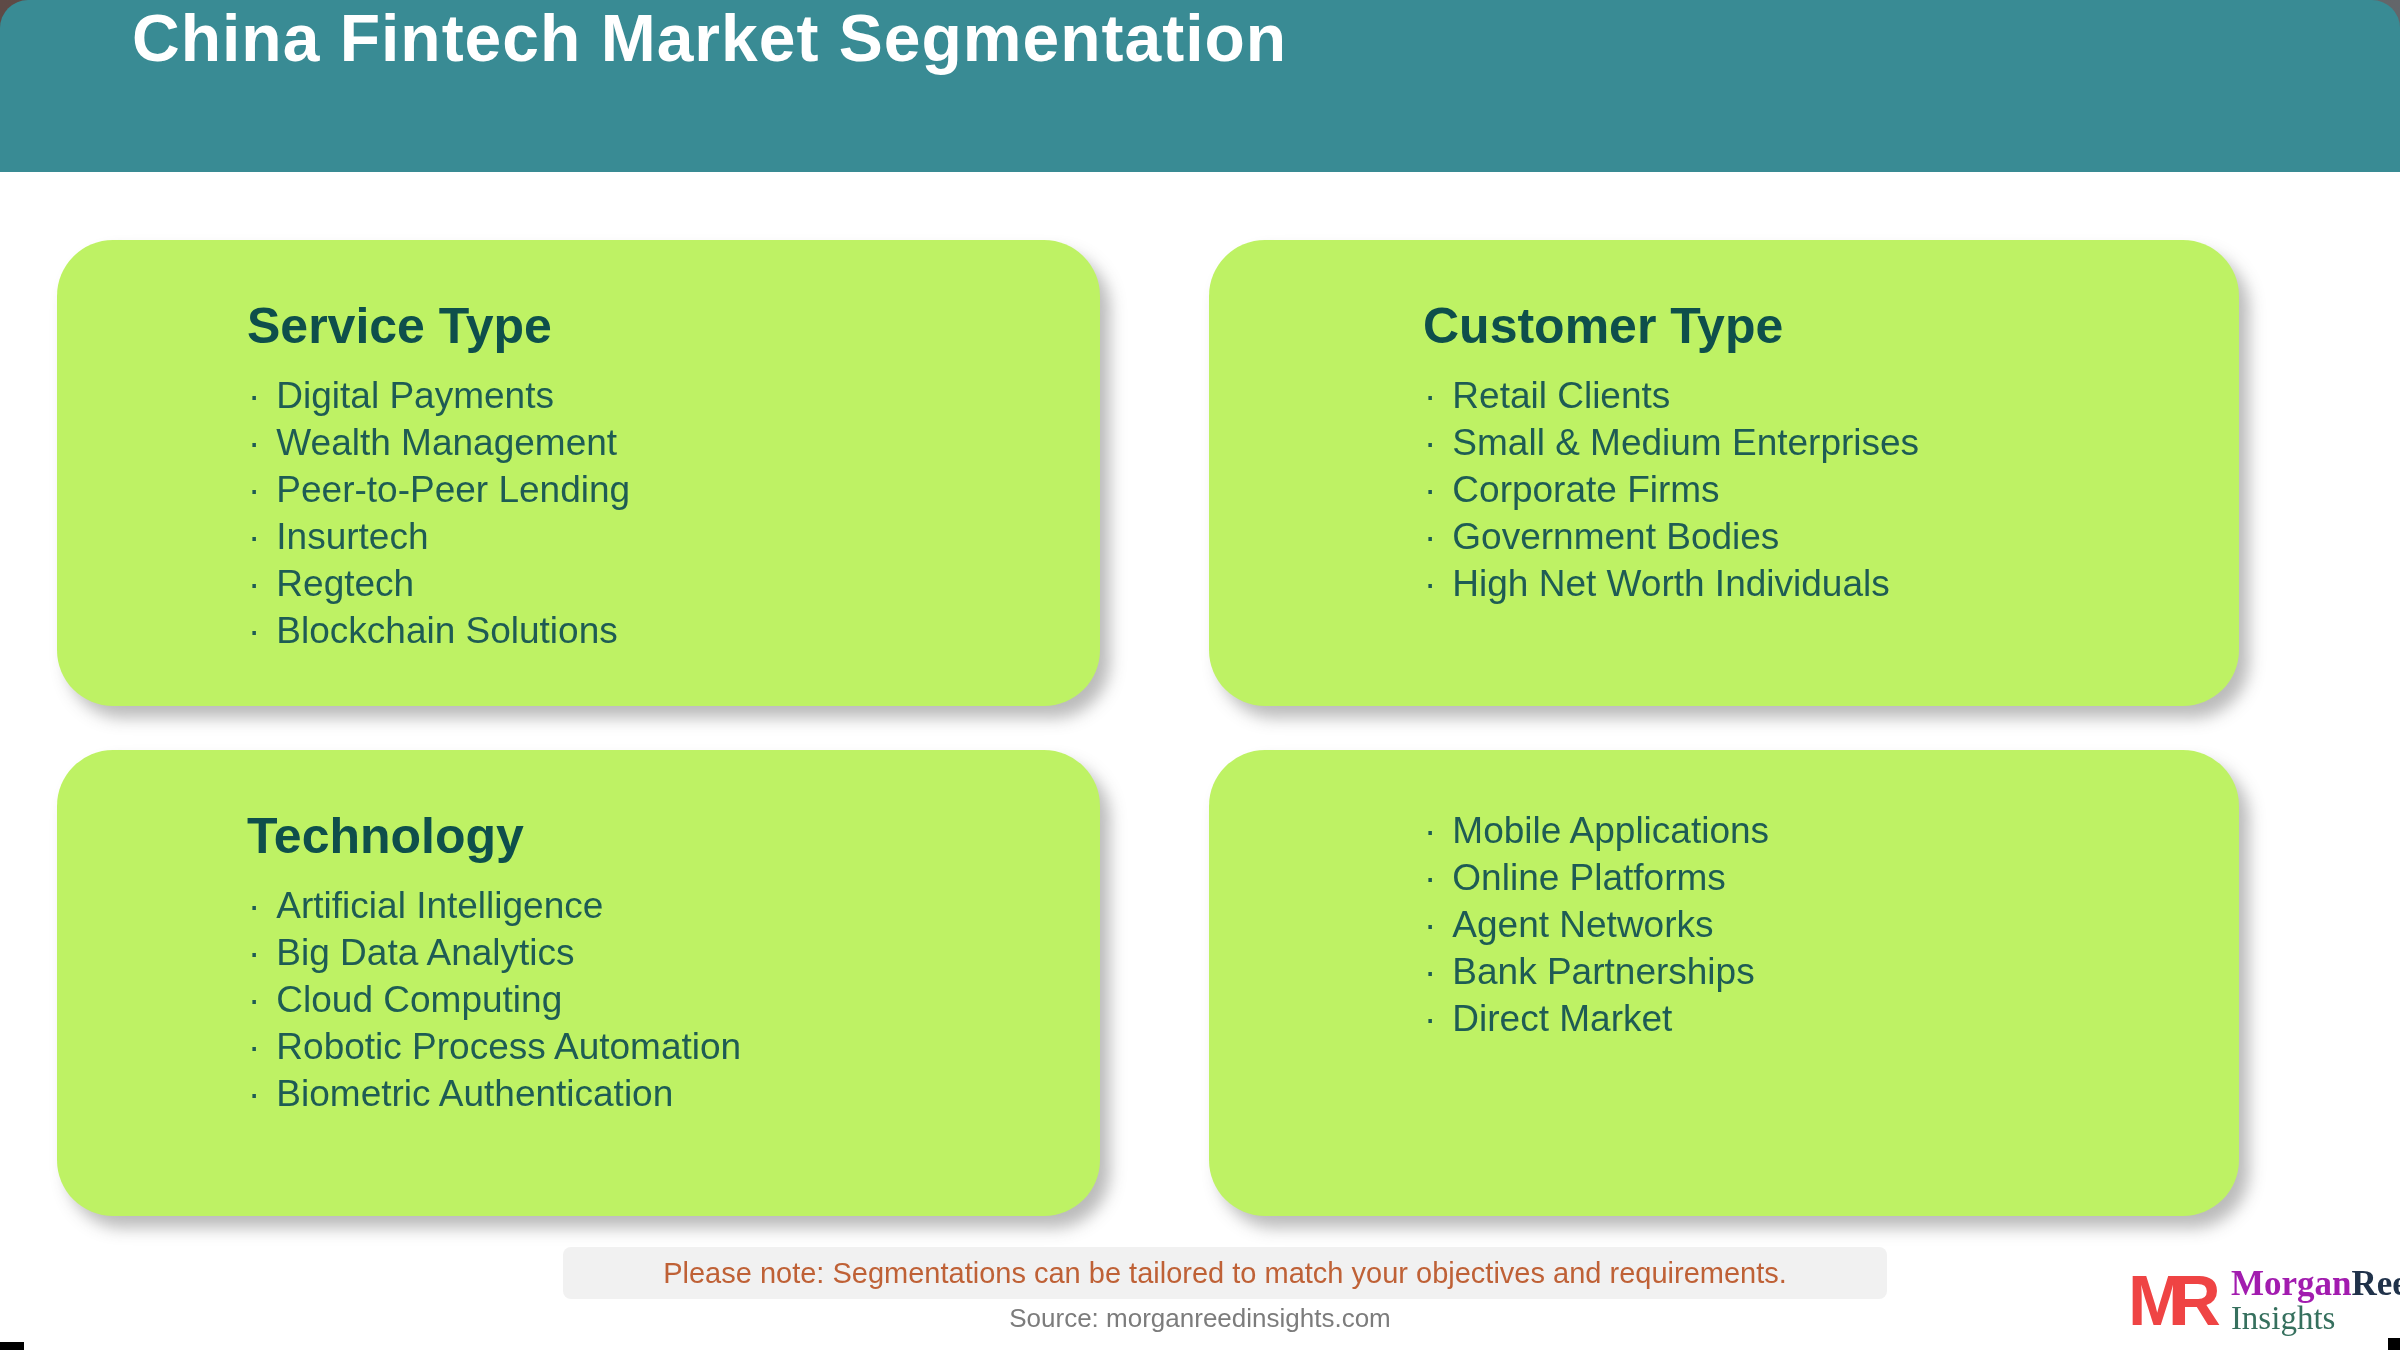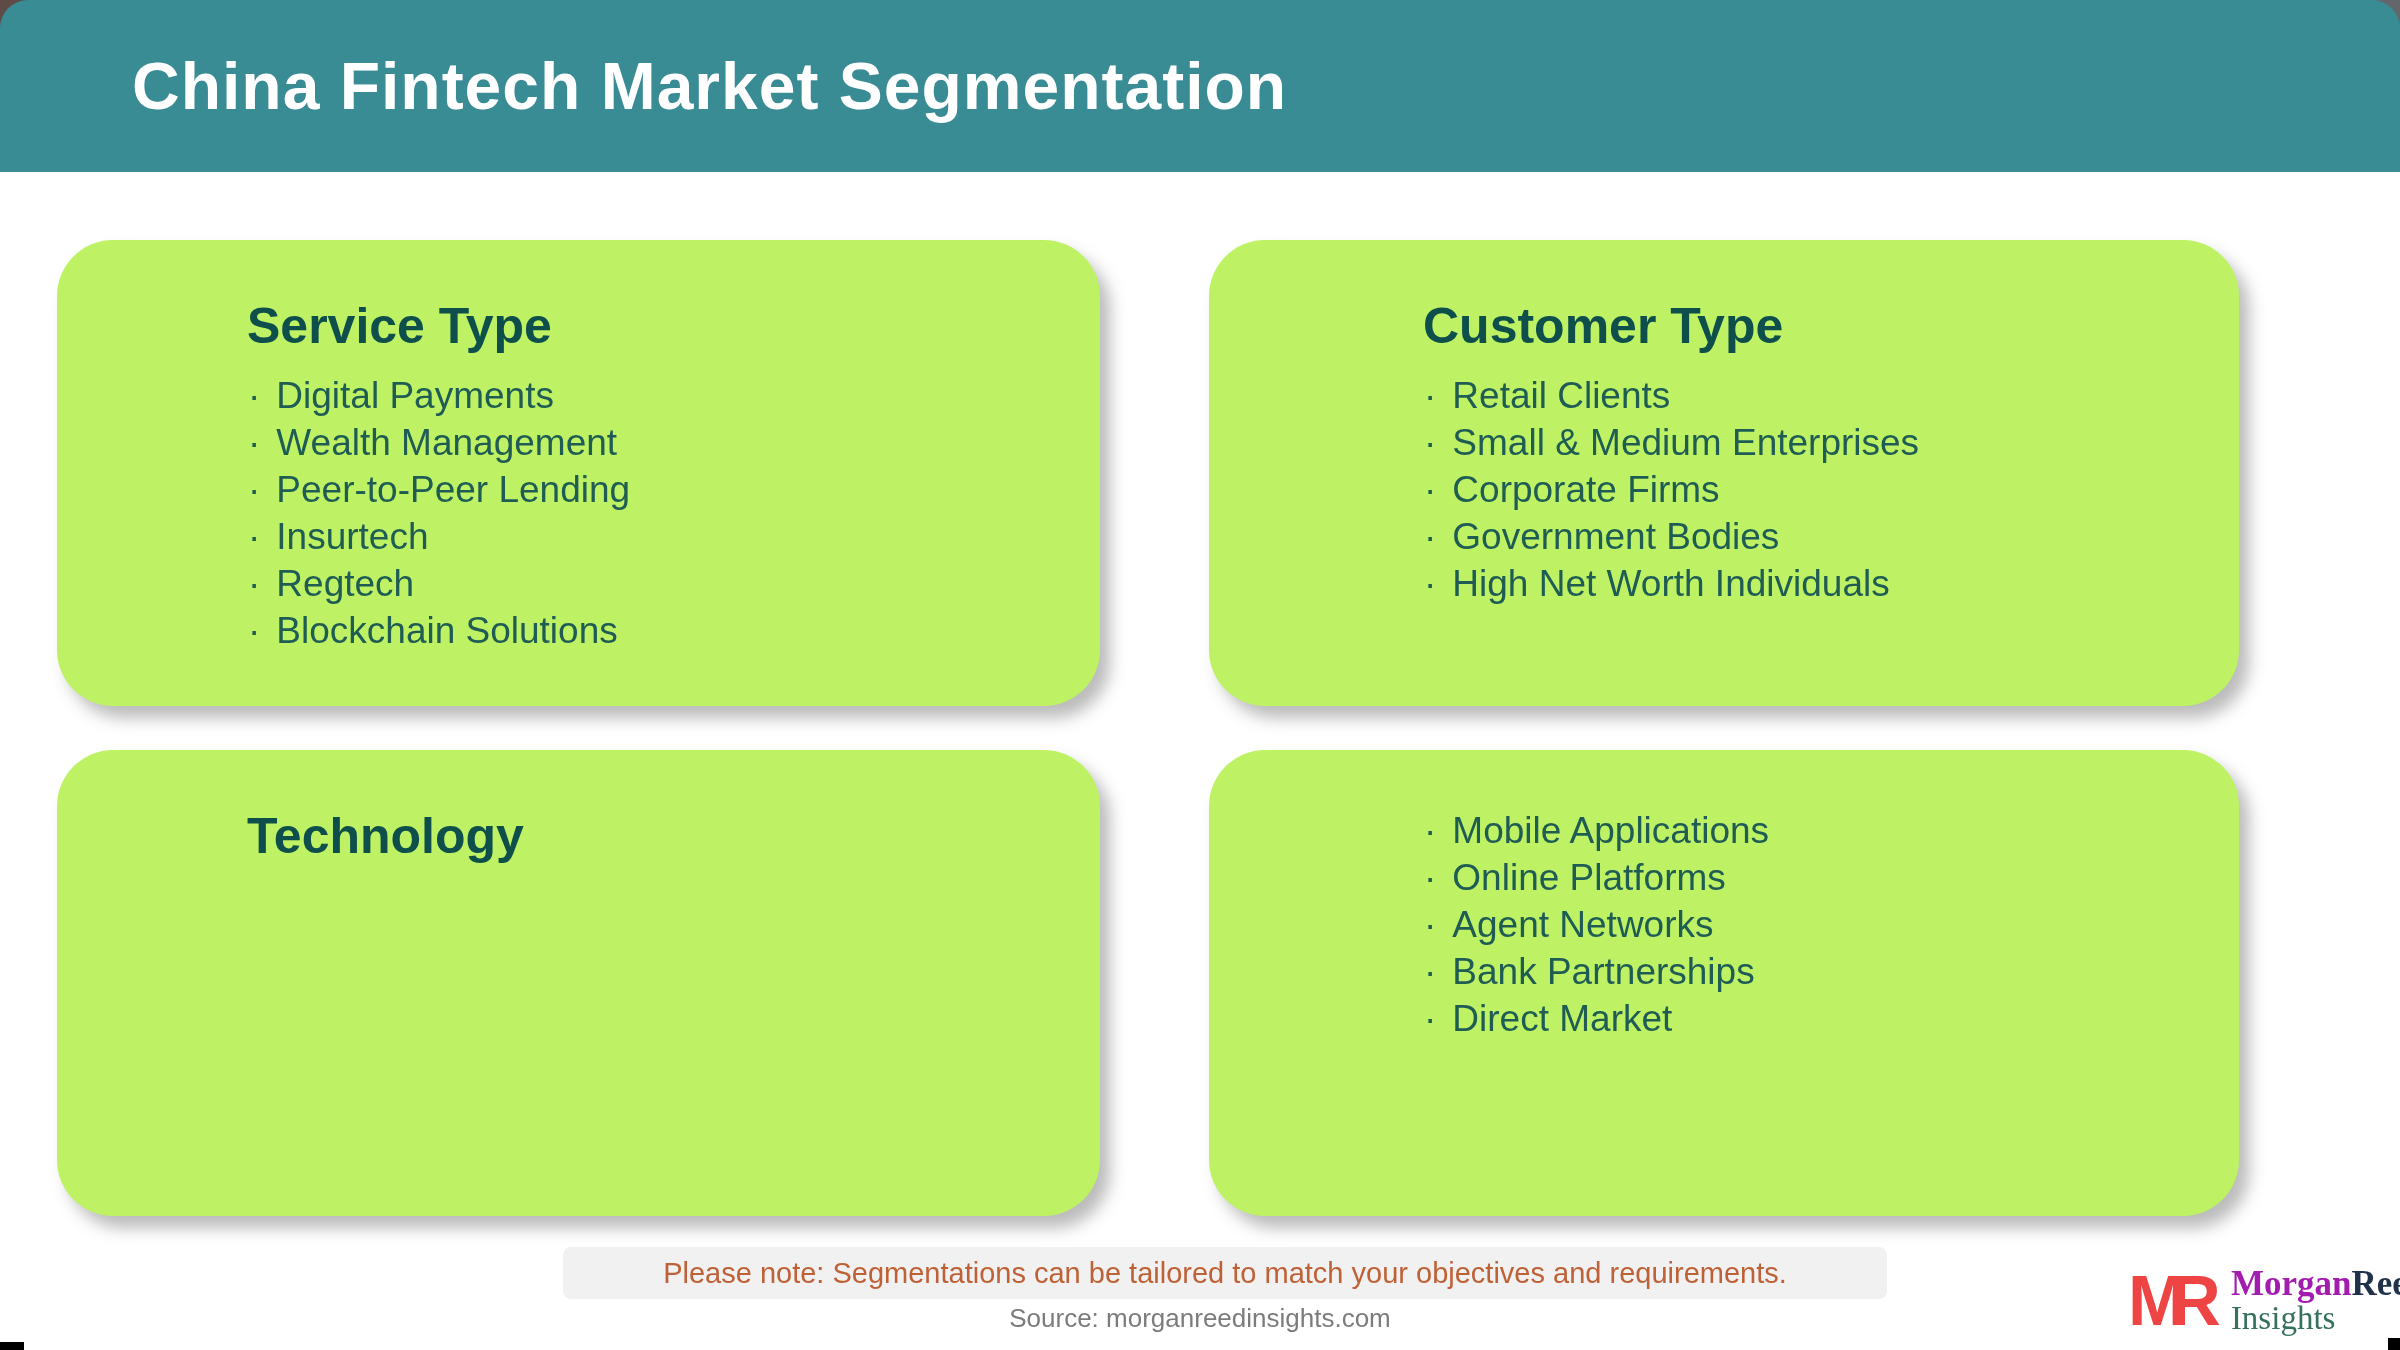--- a/index.html
+++ b/index.html
@@ -16,21 +16,21 @@
   .header-wrap {
     position: absolute; left: 0; top: 0;
     width: 2400px; height: 172px;
     background: linear-gradient(90deg, #5e4a46 0%, #63666a 100%);
   }
   .header {
     position: absolute; left: 0; top: 0;
     width: 2400px; height: 172px;
     background: #398b94;
     border-radius: 28px 28px 0 0;
-    display: flex; align-items: center;
+    display: flex; 
   }
   .header-title {
     margin: 0 0 0 132px;
     color: #ffffff;
     font-size: 66px;
     font-weight: 700;
     letter-spacing: 1px;
   }
 
   
@@ -144,20 +144,27 @@
       <li>Retail Clients</li>
       <li>Small &amp; Medium Enterprises</li>
       <li>Corporate Firms</li>
       <li>Government Bodies</li>
       <li>High Net Worth Individuals</li>
     </ul>
   </section>
 
   <section class="card card-3">
     <h2 class="card-title">Technology</h2>
+    <ul class="card-list">
+      <li>Artificial Intelligence</li>
+      <li>Big Data Analytics</li>
+      <li>Cloud Computing</li>
+      <li>Robotic Process Automation</li>
+      <li>Biometric Authentication</li>
+    </ul>
   </section>
 
   <section class="card card-4">
     <ul class="card-list">
       <li>Mobile Applications</li>
       <li>Online Platforms</li>
       <li>Agent Networks</li>
       <li>Bank Partnerships</li>
       <li>Direct Market</li>
     </ul>

